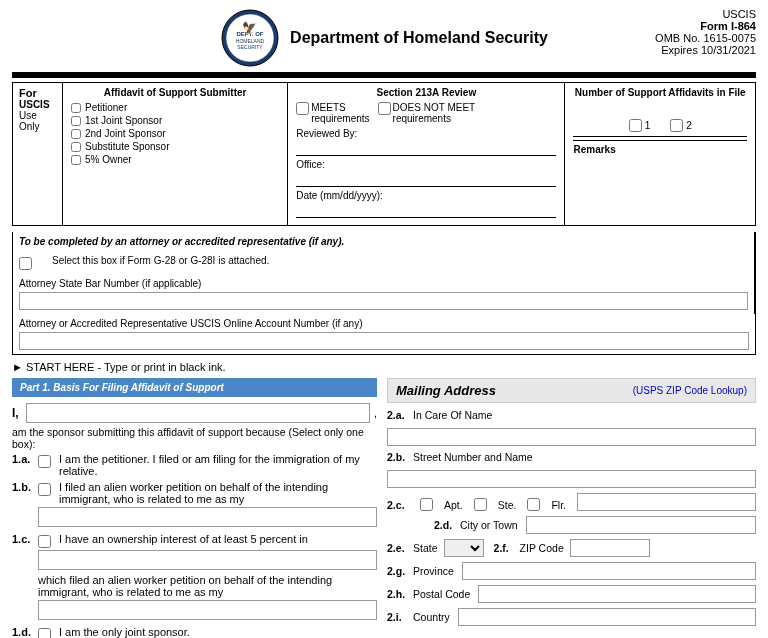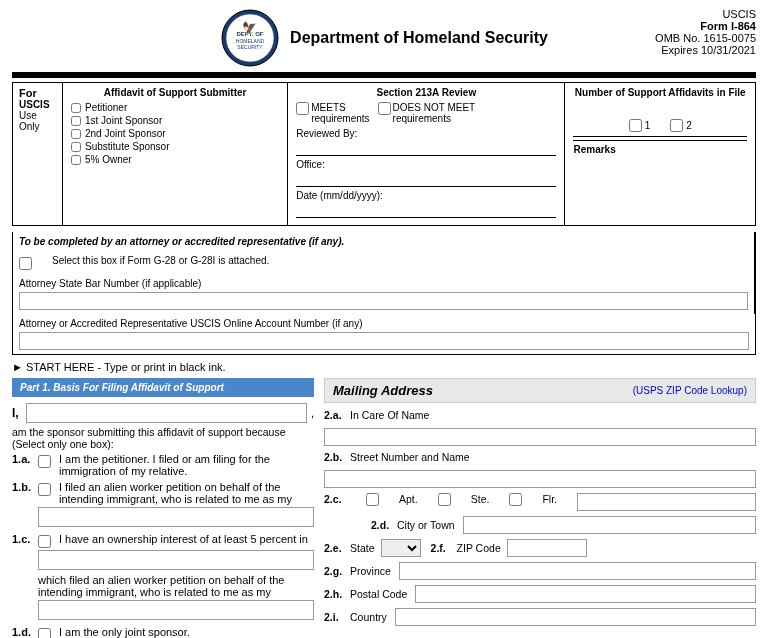--- a/index.html
+++ b/index.html
@@ -83,21 +83,21 @@
 
     .sponsor-text { font-size: 10.5px; margin-bottom: 3px; }
 
     .I-row { display: flex; align-items: center; gap: 4px; margin-bottom: 3px; }
     .I-label { font-weight: bold; font-size: 12px; min-width: 10px; }
     .I-input { border: 1px solid #999; height: 20px; flex: 1; }
 
     .thin-line { border-top: 1px solid #000; margin: 3px 0; }
     .bold-label { font-weight: bold; }
 
-    .section-2c { display: flex; gap: 20px; align-items: flex-start; font-size: 10.5px; margin-bottom: 5px; }
+    .section-2c { display: flex; gap: 11px; align-items: flex-end; font-size: 10.5px; margin-bottom: 5px; }
     .section-2e { display: flex; gap: 4px; align-items: center; font-size: 10.5px; margin-bottom: 5px; }
   </style>
 </head>
 <body>
 
 <div class="page">
 
   <div class="header">
     <div class="header-logo">
       <svg viewBox="0 0 60 60" width="60" height="60">

